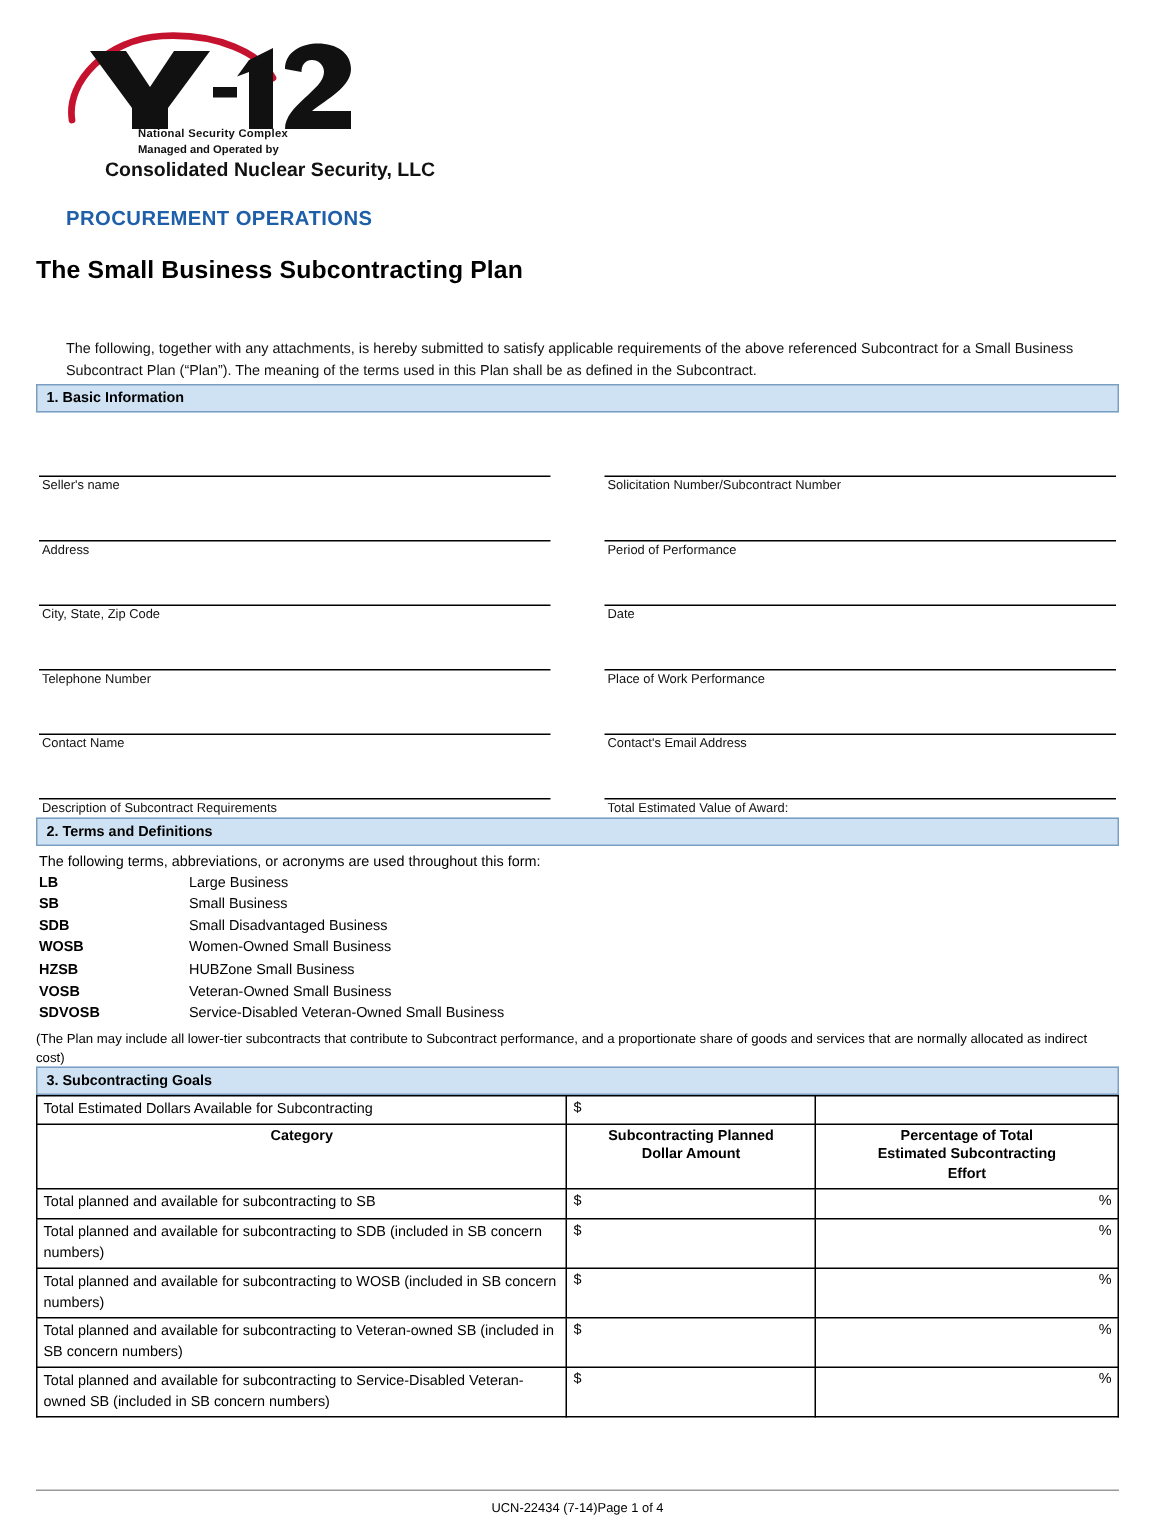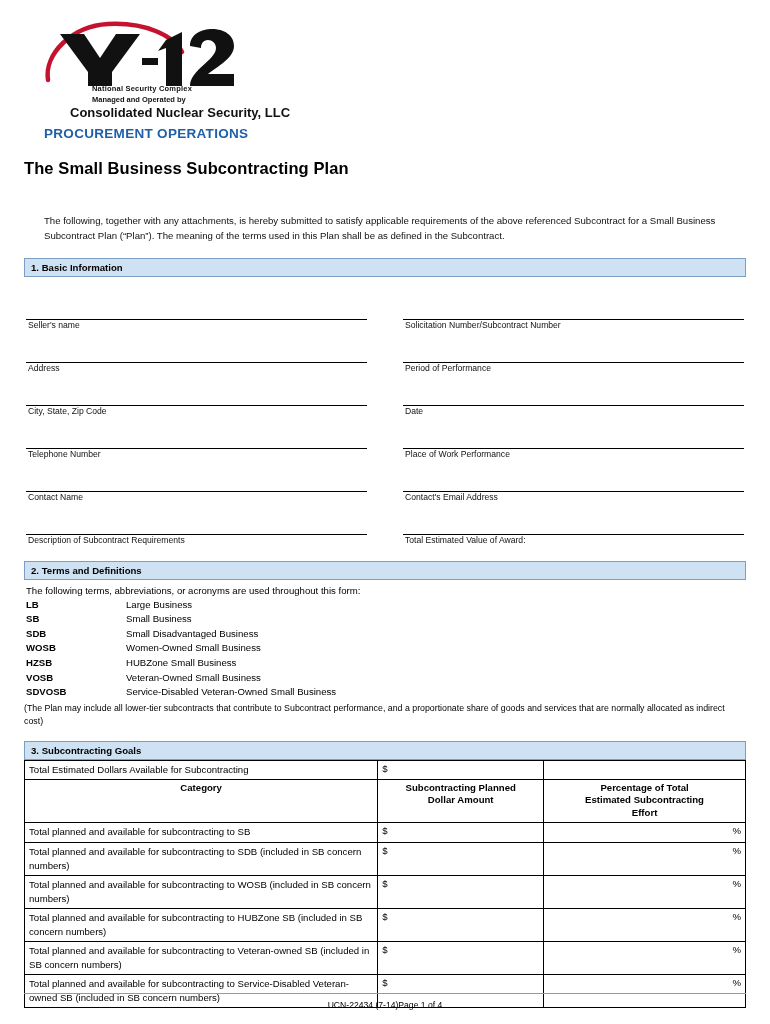--- a/index.html
+++ b/index.html
@@ -57,21 +57,21 @@
     margin-left: 28px;
     margin-top: 1px;
   }
 
   
   .dept-title {
     color: #1f5fa9;
     font-size: 13.5px;
     font-weight: bold;
     letter-spacing: .3px;
-    margin: 12px 0 0 20px;
+    margin: 24px 0 0 20px;
   }
   .doc-title {
     font-size: 16.5px;
     font-weight: bold;
     margin: 18px 0 0 0;
     letter-spacing: .1px;
   }
   .intro {
     font-size: 9.6px;
     line-height: 1.55;
@@ -79,21 +79,21 @@
     color: #111;
   }
 
   
   .section-bar {
     background: #cfe2f3;
     border: 1px solid #7b9fc2;
     font-size: 9.6px;
     font-weight: bold;
     padding: 3px 6px;
-    margin-top: 14px;
+    margin-top: 0;
     box-sizing: border-box;
   }
 
   
   .fields {
     display: flex;
     gap: 36px;
     margin-top: 12px;
     padding: 0 2px;
   }
@@ -354,29 +354,20 @@
     <tr>
       <td class="cat-cell tall">Total planned and available for subcontracting to WOSB (included in SB concern numbers)</td>
       <td class="money-cell">
         <span>$</span>
       </td>
       <td class="pct-cell">
         <span>%</span>
       </td>
     </tr>
 
-    <tr>
-      <td class="cat-cell tall">Total planned and available for subcontracting to HUBZone SB (included in SB concern numbers)</td>
-      <td class="money-cell">
-        <span>$</span>
-      </td>
-      <td class="pct-cell">
-        <span>%</span>
-      </td>
-    </tr>
 
     <tr>
       <td class="cat-cell tall">Total planned and available for subcontracting to Veteran-owned SB (included in SB concern numbers)</td>
       <td class="money-cell">
         <span>$</span>
       </td>
       <td class="pct-cell">
         <span>%</span>
       </td>
     </tr>

